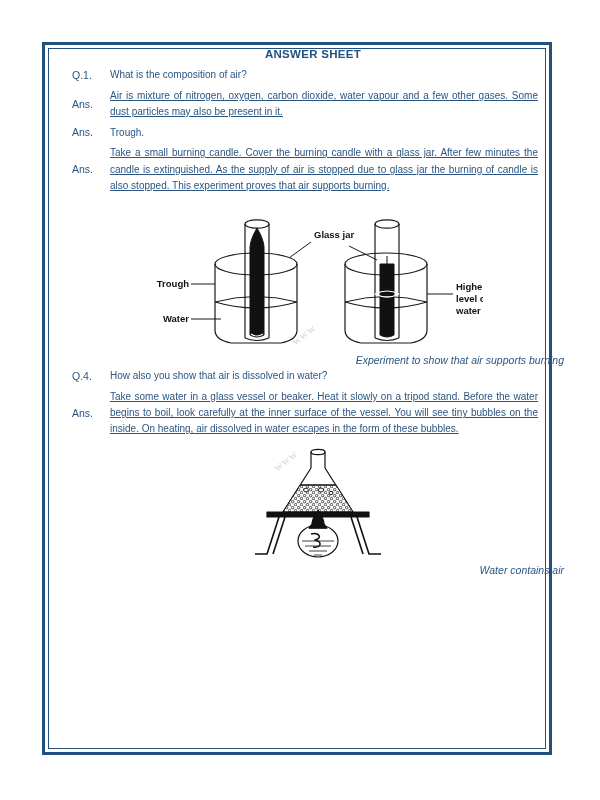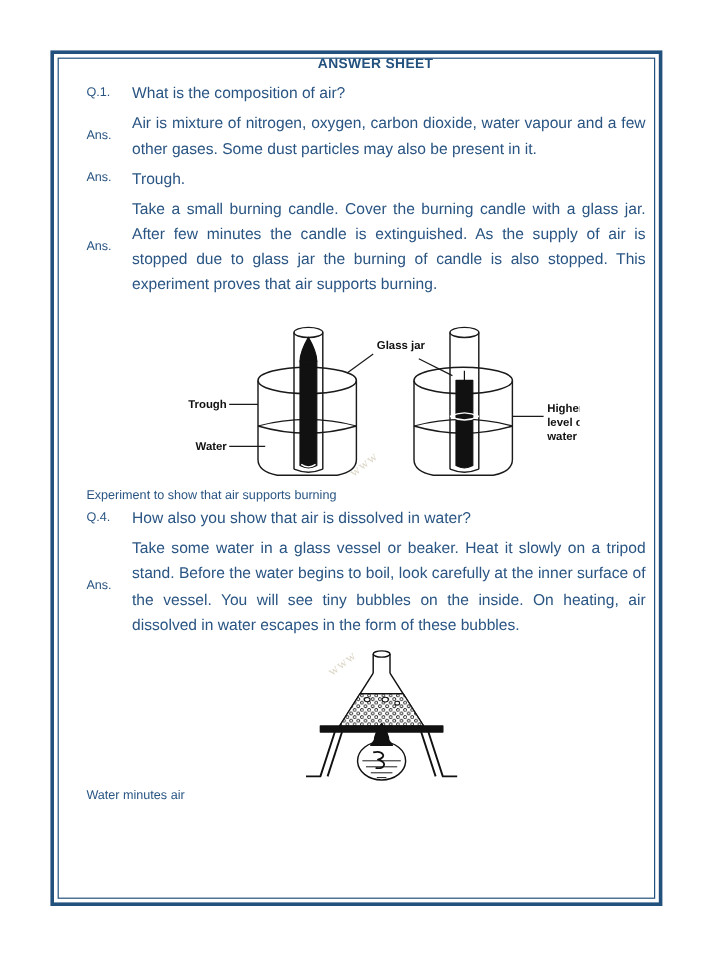--- a/index.html
+++ b/index.html
@@ -62,40 +62,42 @@
     margin-bottom: 4px;
   }
   .qa-label {
     flex: 0 0 38px;
     font-size: 10.5px;
     color: #2a5583;
     line-height: 1.62;
   }
   .qa-text {
     flex: 1 1 auto;
-    font-size: 13px;
+    font-size: 10px;
     color: #2a5583;
     line-height: 1.62;
     padding-right: 26px;
   }
   .qa-text.justify {
     text-align: justify;
     text-align-last: left;
+    text-decoration: underline;
   }
 
   
   .figure-block {
     position: relative;
     margin: 8px 0 2px 0;
   }
   .figure-caption {
-    text-align: left;
+    text-align: right;
     font-size: 10.5px;
     color: #2a5583;
     margin-top: 2px;
+    font-style: italic;
   }
   .fig-svg-wrap {
     display: flex;
     justify-content: center;
     align-items: flex-end;
   }
 
   
   .watermark {
     position: absolute;
@@ -258,17 +260,17 @@
 
           <path d="M 66,82 L 84,82" stroke-width="1.4"></path>
           <path d="M 69,78 L 81,78 L 84,82 L 66,82 Z" fill="#111111" stroke="#111111"></path>
 
           <path d="M 75,64 C 71,70 69,74 69,78 L 81,78 C 81,74 79,70 75,64 Z" fill="#111111" stroke="#111111"></path>
 
           <path d="M 68,88 C 76,86 80,92 72,94 C 80,96 78,102 70,101" stroke-width="1.5" fill="none"></path>
         </g>
       </svg>
     </div>
-    <div class="figure-caption fig2-caption">Water minutes air</div>
+    <div class="figure-caption fig2-caption">Water contains air</div>
   </div>
 
 
 </div>
 
 </body></html>

